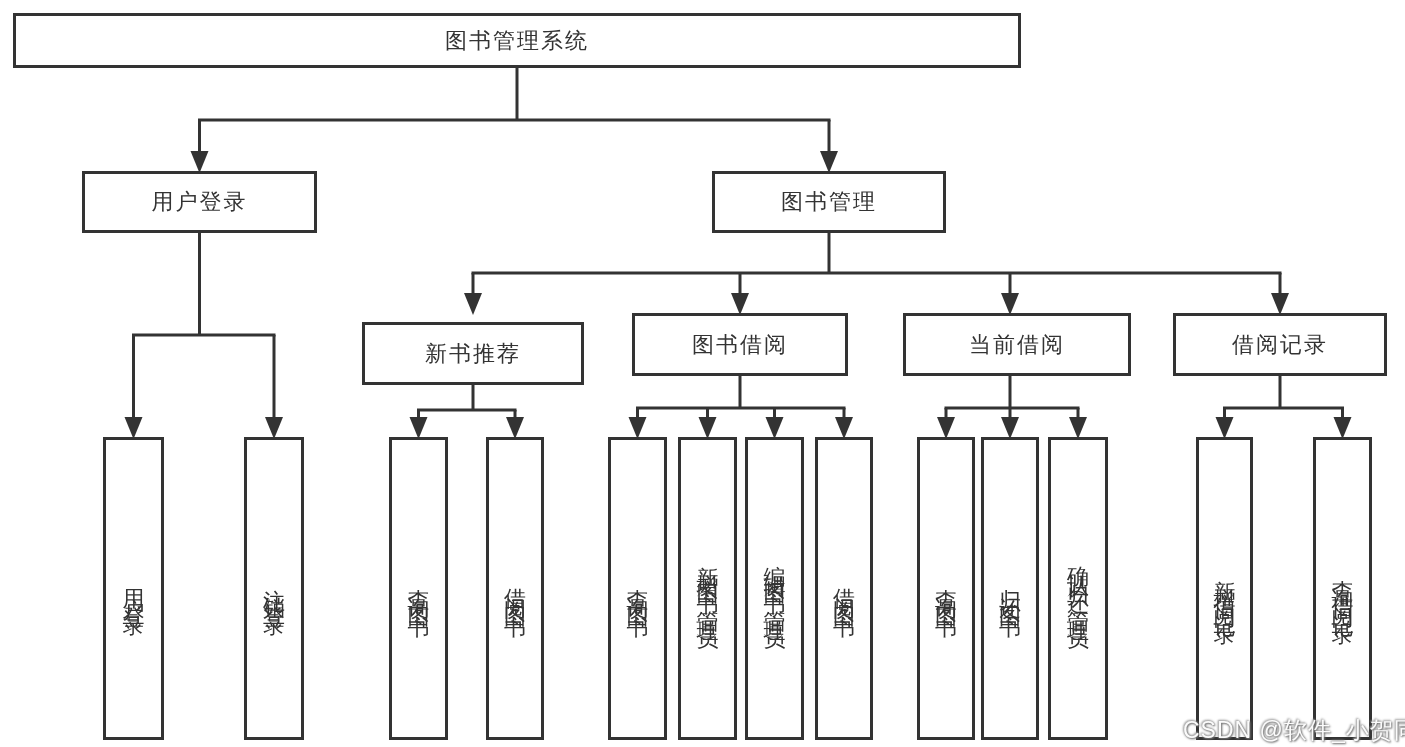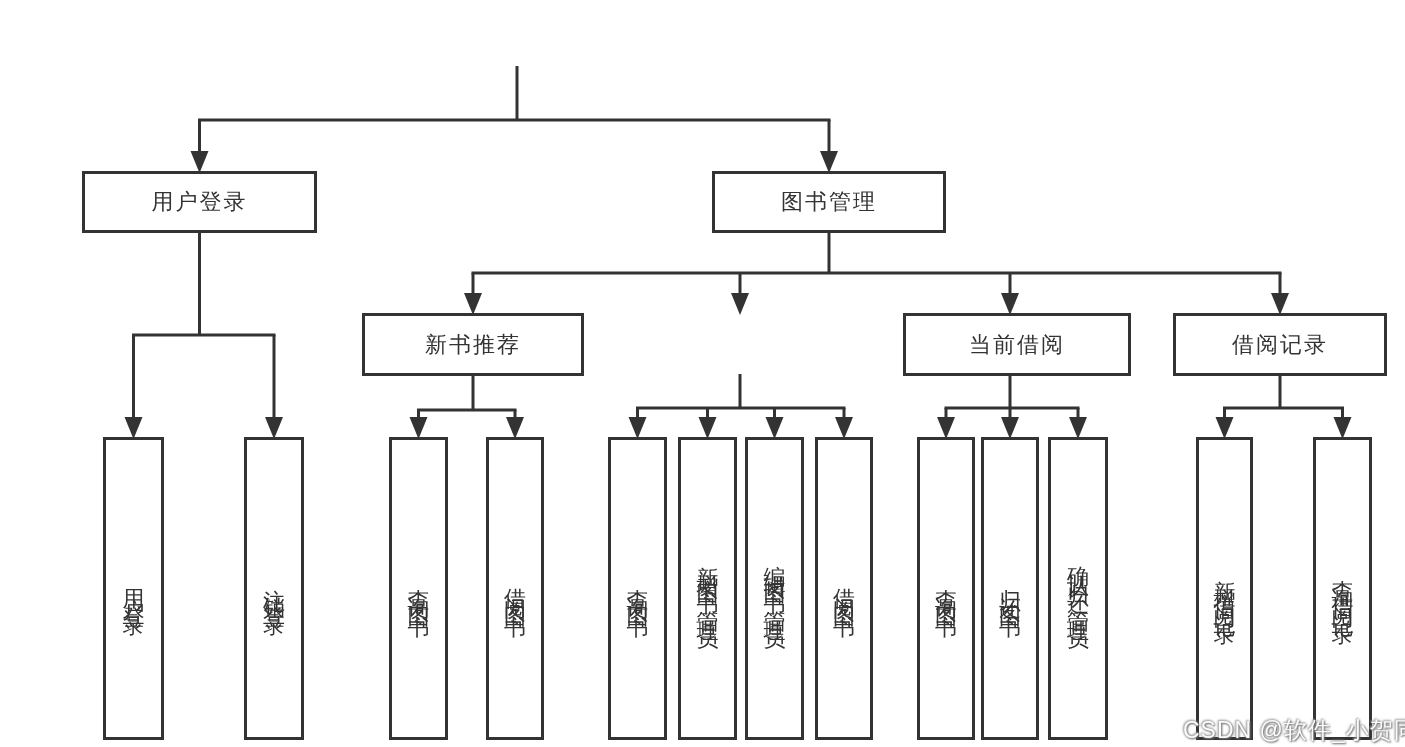--- a/index.html
+++ b/index.html
@@ -78,28 +78,34 @@
       <polygon points="1069,417 1087,417 1078,439" fill="#333333"></polygon>
       <line x1="1280" y1="374" x2="1280" y2="408" stroke="#333333" stroke-width="3"></line>
       <line x1="1223" y1="408" x2="1344" y2="408" stroke="#333333" stroke-width="3"></line>
       <line x1="1224.5" y1="408" x2="1224.5" y2="419" stroke="#333333" stroke-width="3"></line>
       <polygon points="1215.5,417 1233.5,417 1224.5,439" fill="#333333"></polygon>
       <line x1="1342.5" y1="408" x2="1342.5" y2="419" stroke="#333333" stroke-width="3"></line>
       <polygon points="1333.5,417 1351.5,417 1342.5,439" fill="#333333"></polygon>
     </svg>
 
   <div class="watermark">CSDN @软件_小贺同学</div>
+<div class="node hbox" style="left: 13px; top: 13px; width: 1008px; height: 55px; border-color: rgb(51, 51, 51); background: rgb(255, 255, 255);">
+      <span class="lbl">图书管理系统</span>
+    </div>
     <div class="node hbox" style="left: 82px; top: 171px; width: 235px; height: 62px; border-color: rgb(51, 51, 51); background: rgb(255, 255, 255);">
       <span class="lbl">用户登录</span>
     </div>
     <div class="node hbox" style="left: 712px; top: 171px; width: 234px; height: 62px; border-color: rgb(51, 51, 51); background: rgb(255, 255, 255);">
       <span class="lbl">图书管理</span>
     </div>
-    <div class="node hbox" style="left: 362px; top: 313px; width: 222px; height: 63px; border-color: rgb(51, 51, 51); background: rgb(255, 255, 255);">
+    <div class="node hbox" style="left: 362px; top: 322px; width: 222px; height: 63px; border-color: rgb(51, 51, 51); background: rgb(255, 255, 255);">
       <span class="lbl">新书推荐</span>
+    </div>
+    <div class="node hbox" style="left: 632px; top: 313px; width: 216px; height: 63px; border-color: rgb(51, 51, 51); background: rgb(255, 255, 255);">
+      <span class="lbl">图书借阅</span>
     </div>
     <div class="node hbox" style="left: 903px; top: 313px; width: 228px; height: 63px; border-color: rgb(51, 51, 51); background: rgb(255, 255, 255);">
       <span class="lbl">当前借阅</span>
     </div>
     <div class="node hbox" style="left: 1173px; top: 313px; width: 214px; height: 63px; border-color: rgb(51, 51, 51); background: rgb(255, 255, 255);">
       <span class="lbl">借阅记录</span>
     </div>
     <div class="node vbox" style="left: 103px; top: 437px; width: 61px; height: 303px; border-color: rgb(51, 51, 51); background: rgb(255, 255, 255);">
       <span class="lbl">用户登录</span>
     </div>

